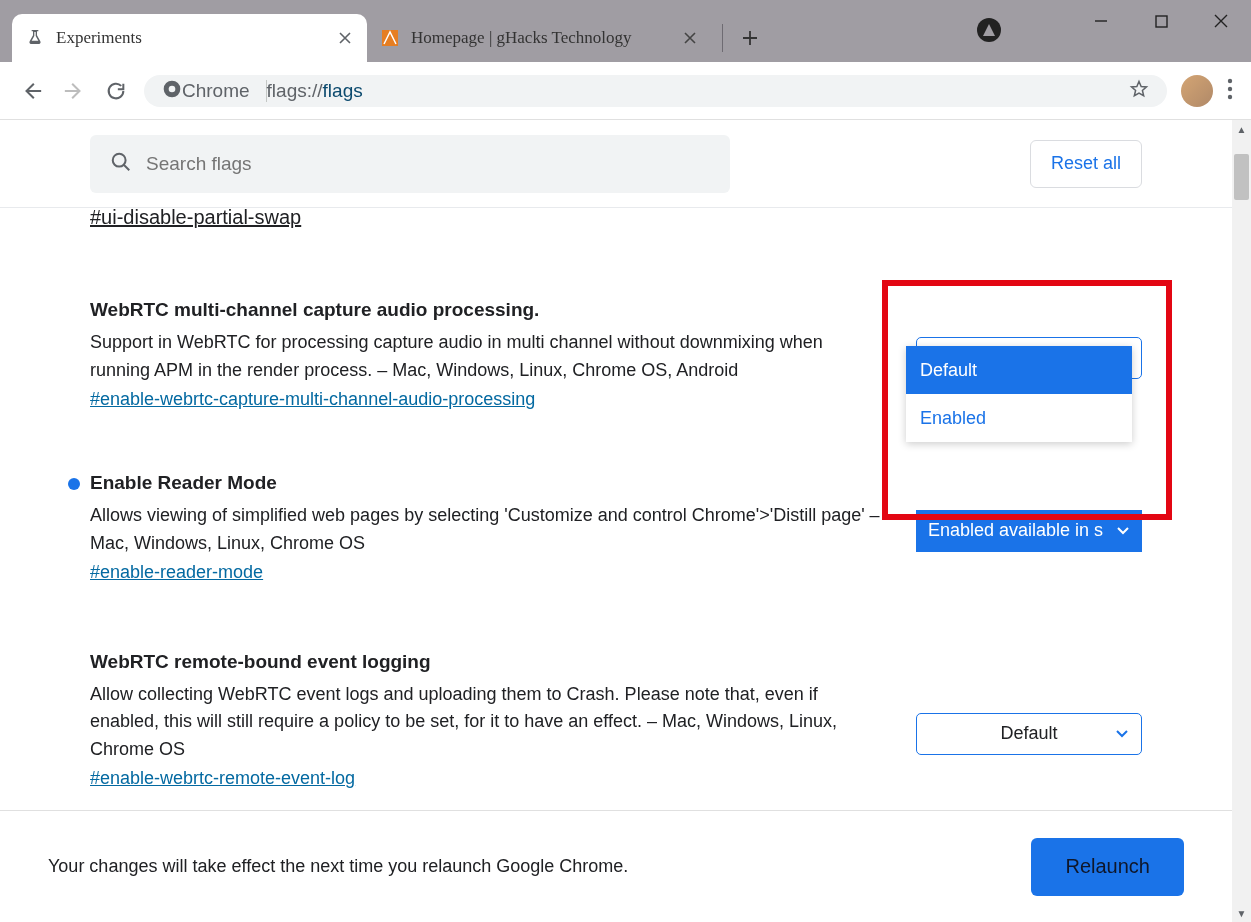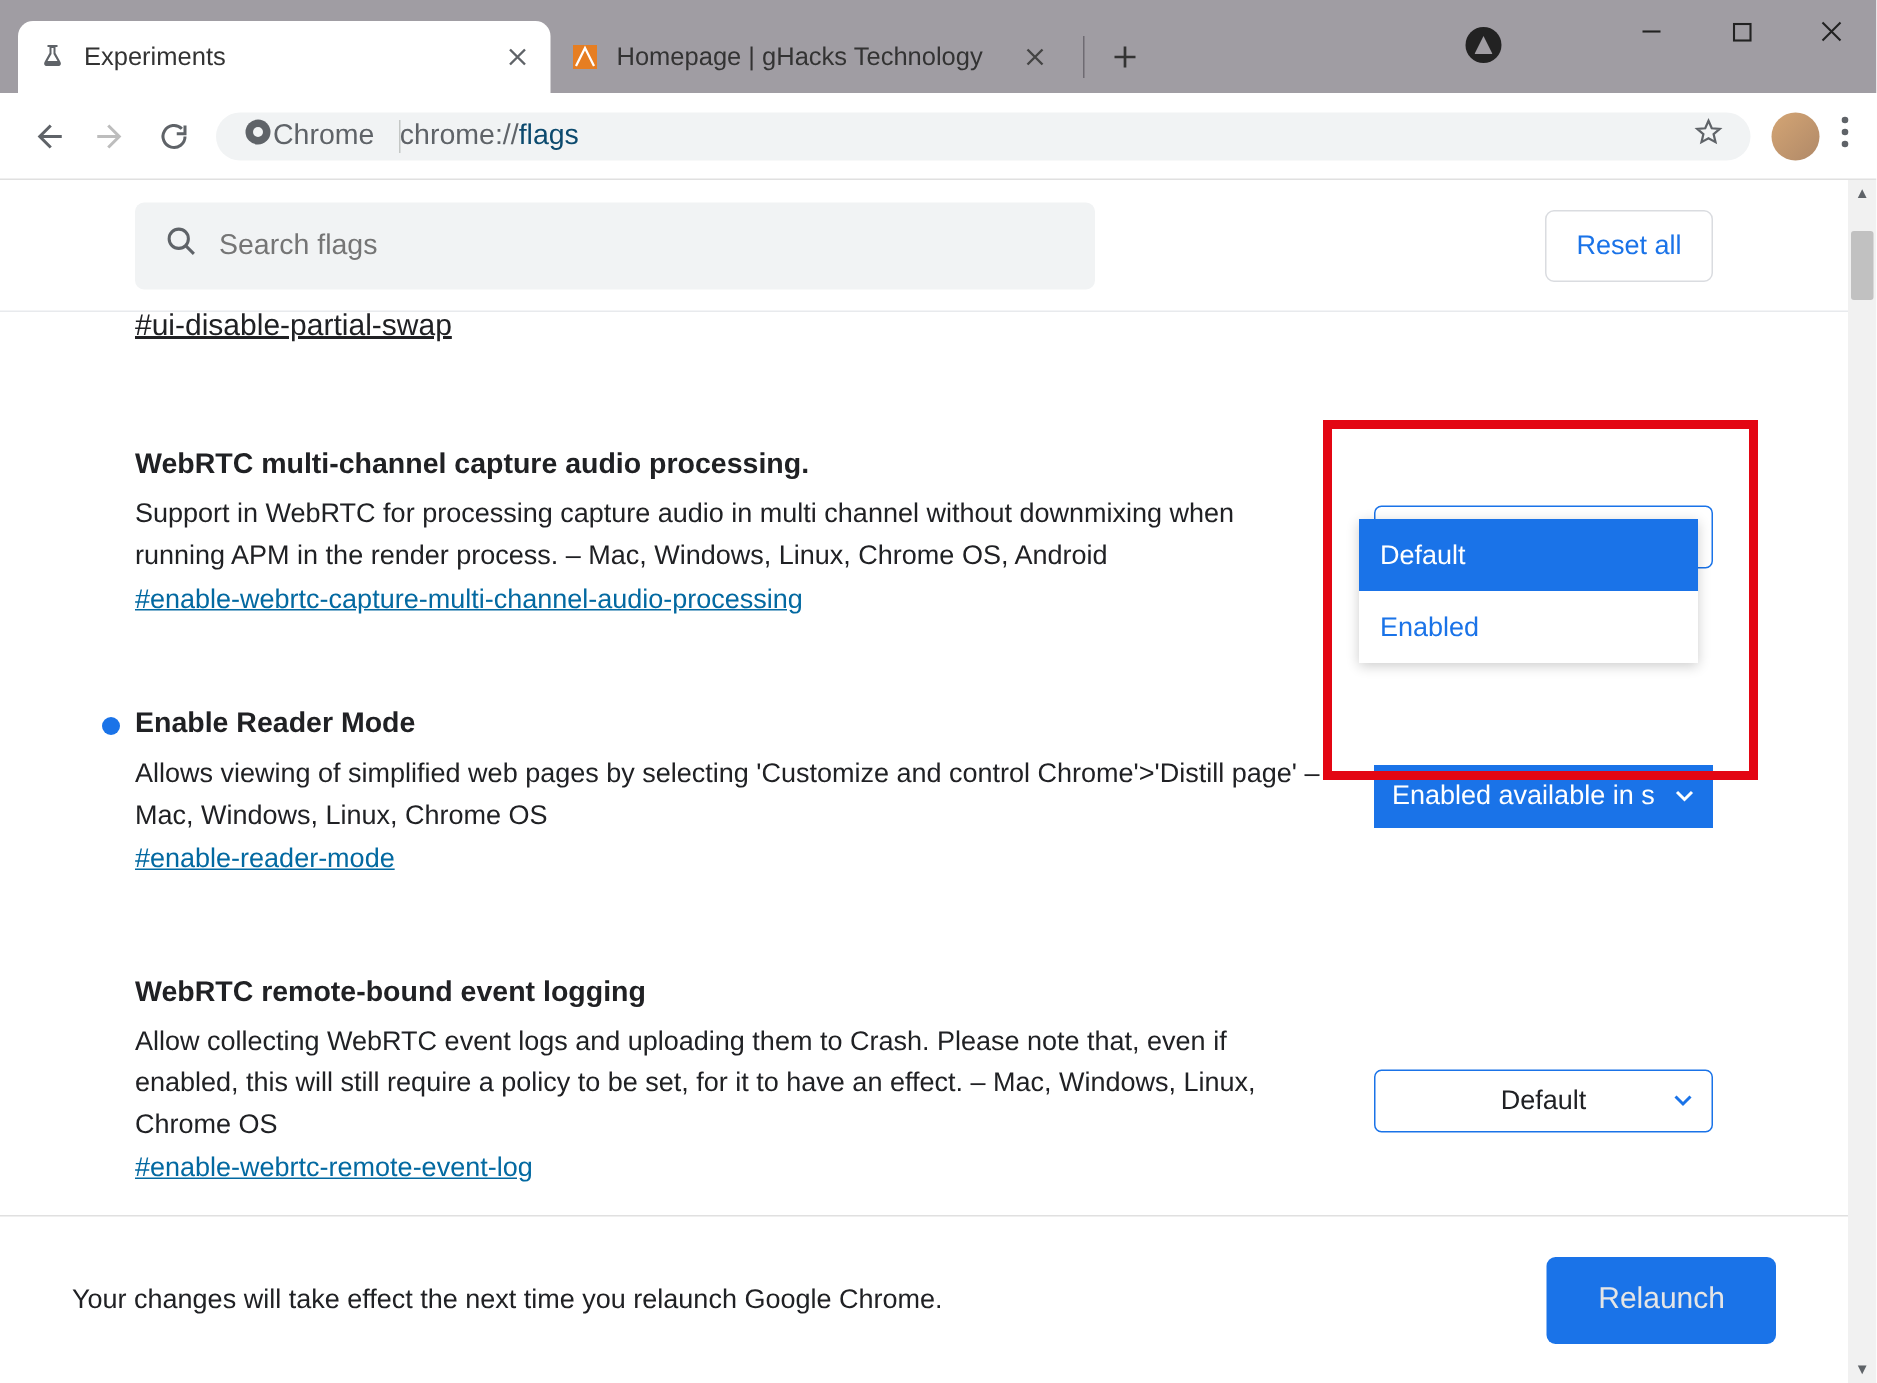--- a/index.html
+++ b/index.html
@@ -6,21 +6,21 @@
 body { width: 1251px; height: 922px; background: #fff; overflow: hidden; position: relative; }
 
 
 .titlebar { height: 62px; background: #a09da3; display: flex; align-items: flex-end; position: relative; }
 .tabs { display: flex; align-items: flex-end; margin-left: 12px; height: 100%; }
 .tab { height: 48px; border-radius: 10px 10px 0 0; display: flex; align-items: center; padding: 0 14px; gap: 12px; font-size: 17px; color: #333; position: relative; }
 .tab.active { background: #fff; width: 355px; }
 .tab.inactive { background: transparent; width: 345px; }
 .tab-sep { width: 1px; height: 28px; background: #6e6b72; margin: 0 10px 10px 10px; }
 .tab-favicon { width: 18px; height: 18px; display: flex; align-items: center; justify-content: center; }
-.tab-title { flex: 1; white-space: nowrap; overflow: hidden; text-overflow: ellipsis;}
+.tab-title { flex: 1; white-space: nowrap; overflow: hidden; text-overflow: ellipsis; font-family: Liberation Serif, serif;}
 .tab-close { width: 16px; height: 16px; display: flex; align-items: center; justify-content: center; color: #5f6368; font-size: 18px; cursor: pointer; }
 .new-tab { width: 34px; height: 34px; display: flex; align-items: center; justify-content: center; font-size: 24px; color: #333; margin-bottom: 7px; cursor: pointer;}
 .win-controls { position: absolute; right: 0; top: 0; display: flex; height: 42px; }
 .win-btn { width: 60px; display: flex; align-items: center; justify-content: center; color: #222; cursor: pointer; }
 .media-indicator { position: absolute; right: 250px; top: 18px; width: 24px; height: 24px; border-radius: 50%; background: #222; display: flex; align-items: center; justify-content: center; }
 .media-indicator svg { fill: #a09da3; }
 
 
 .toolbar { height: 58px; background: #fff; border-bottom: 1px solid #e0e0e0; display: flex; align-items: center; padding: 0 18px; gap: 14px; }
 .nav-btn { width: 28px; height: 28px; display: flex; align-items: center; justify-content: center; color: #5f6368; cursor: pointer; }
@@ -59,21 +59,21 @@
 .highlight-box { position: absolute; border: 6px solid #e30613; z-index: 20; pointer-events:none;}
 .dropdown-open { position: absolute; width: 226px; background: #fff; box-shadow: 0 2px 8px rgba(0,0,0,0.2); z-index: 15;}
 .dropdown-option { height: 48px; display:flex; align-items:center; padding: 0 14px; font-size: 18px; color:#1a73e8; cursor:pointer;}
 .dropdown-option.selected { background:#1a73e8; color:#fff;}
 .flag-select-covered { position:absolute; right:0; width:226px; height:42px; background:#1a73e8; color:#fff; font-size:18px; display:flex; align-items:center; padding:0 12px; overflow:hidden; cursor:pointer; z-index:14;}
 .flag-select-covered .chev{ position:absolute; right:12px; color:#fff;}
 
 
 .footer { position: absolute; left:0; right:19px; bottom:0; height: 112px; border-top: 1px solid #e0e0e0; background:#fff; display:flex; align-items:center; padding: 0 48px; z-index:30;}
 .footer-text { font-size: 18px; color:#202124;}
-.relaunch-btn { margin-left:auto; height: 58px; padding: 0 34px; background:#1a73e8; color:#e5e5e5; border:none; border-radius:6px; font-size:20px; font-weight:500; cursor:pointer;}
+.relaunch-btn { margin-left:auto; height: 58px; padding: 0 34px; background:#1a73e8; color:#0f172a; border:none; border-radius:6px; font-size:20px; font-weight:500; cursor:pointer;}
 </style>
 </head>
 <body>
 
 <div class="titlebar">
   <div class="tabs">
     <div class="tab active">
       <span class="tab-favicon">
         <svg width="16" height="16" viewBox="0 0 24 24">
             <path fill="#5f6368" d="M9 2v6l-5 9c-1 2 0 4 2 4h12c2 0 3-2 2-4l-5-9V2h2V0H7v2h2zm2 1h2v6l4 7H7l4-7V3z"></path>
@@ -149,21 +149,21 @@
   </div>
   <div class="omnibox">
     <span>
       <svg width="20" height="20" viewBox="0 0 24 24">
           <circle cx="12" cy="12" r="10" fill="#5f6368"></circle>
           <circle cx="12" cy="12" r="4" fill="#f1f3f4"></circle>
         </svg>
     </span>
     <span class="omnibox-label">Chrome</span>
     <span class="omnibox-url">
-      <span>chrome://</span><span class="path">flags</span>
+      <span>flags://</span><span class="path">flags</span>
     </span>
     <span class="star">
       <svg width="20" height="20" viewBox="0 0 24 24">
           <path fill="none" stroke="#5f6368" stroke-width="1.8" d="M12 3l2.6 6 6.4.5-4.9 4.3 1.5 6.3L12 17l-5.6 3.1 1.5-6.3L3 9.5l6.4-.5z"></path>
         </svg>
     </span>
   </div>
   <div class="avatar"></div>
   <div class="menu-dots">
     <svg width="6" height="22" viewBox="0 0 6 22">

